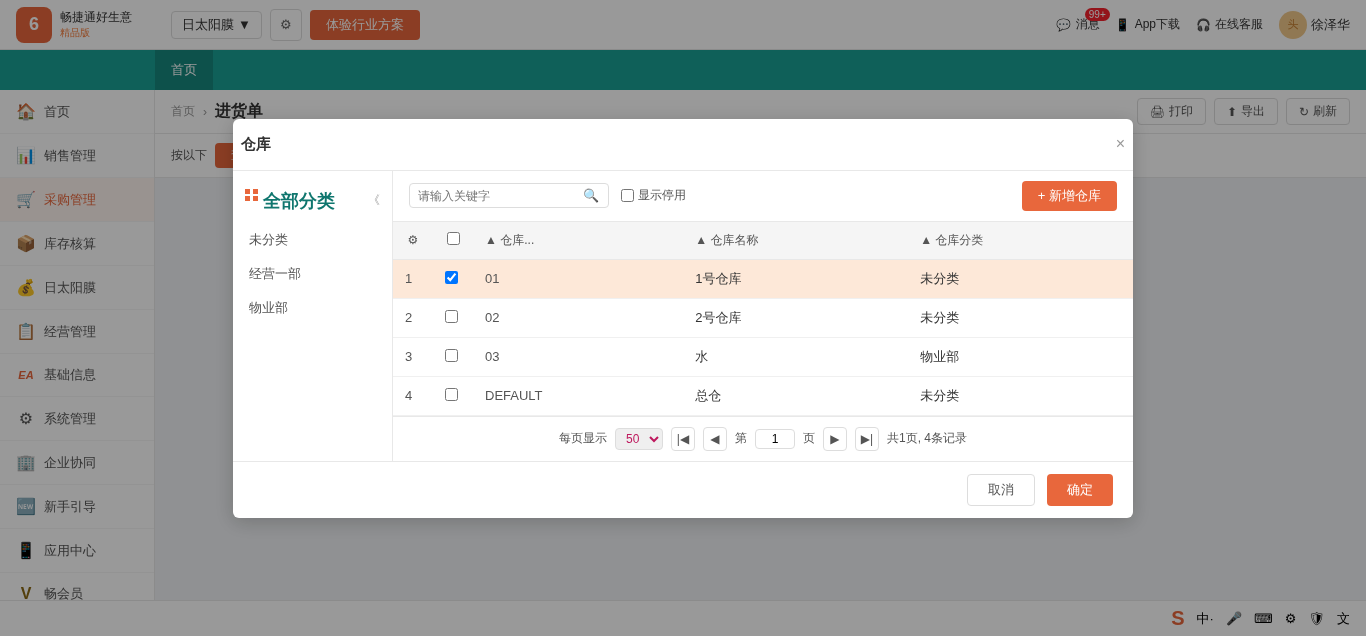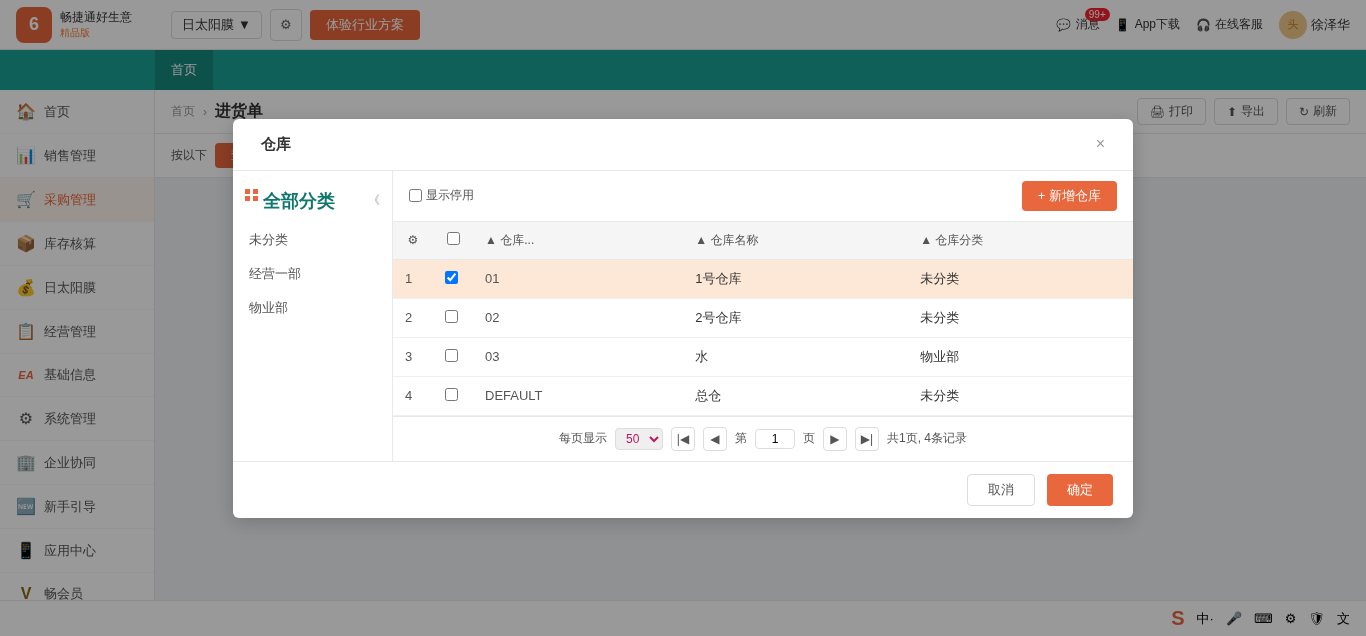--- a/index.html
+++ b/index.html
@@ -167,21 +167,21 @@
     .modal {
       background: #fff;
       border-radius: 6px;
       width: 900px;
       max-height: 580px;
       display: flex;
       flex-direction: column;
       box-shadow: 0 4px 20px rgba(0,0,0,0.2);
     }
     .modal-header {
-      padding: 16px 28px;
+      padding: 16px 8px;
       border-bottom: 1px solid #e8e8e8;
       display: flex;
       align-items: center;
       justify-content: space-between;
     }
     .modal-title { font-size: 15px; font-weight: bold; color: #333; }
     .modal-close { cursor: pointer; color: #999; font-size: 16px; }
     .modal-body { display: flex; flex: 1; overflow: hidden; }
     .modal-footer {
       padding: 12px 20px;
@@ -473,20 +473,24 @@
           <span class="collapse-btn">《</span>
         </div>
         <div class="category-item">未分类</div>
         <div class="category-item">经营一部</div>
         <div class="category-item">物业部</div>
       </div>
 
       <div class="table-panel">
 
         <div class="table-toolbar">
+          <div class="search-input-wrap">
+            <input type="text" placeholder="请输入关键字" style="">
+            <span style="color:#ccc;">🔍</span>
+          </div>
           <div class="show-disabled">
             <input type="checkbox" style="">
             <span>显示停用</span>
           </div>
           <button class="add-btn">+ 新增仓库</button>
         </div>
 
         <div class="data-table">
           <table>
             <thead>

